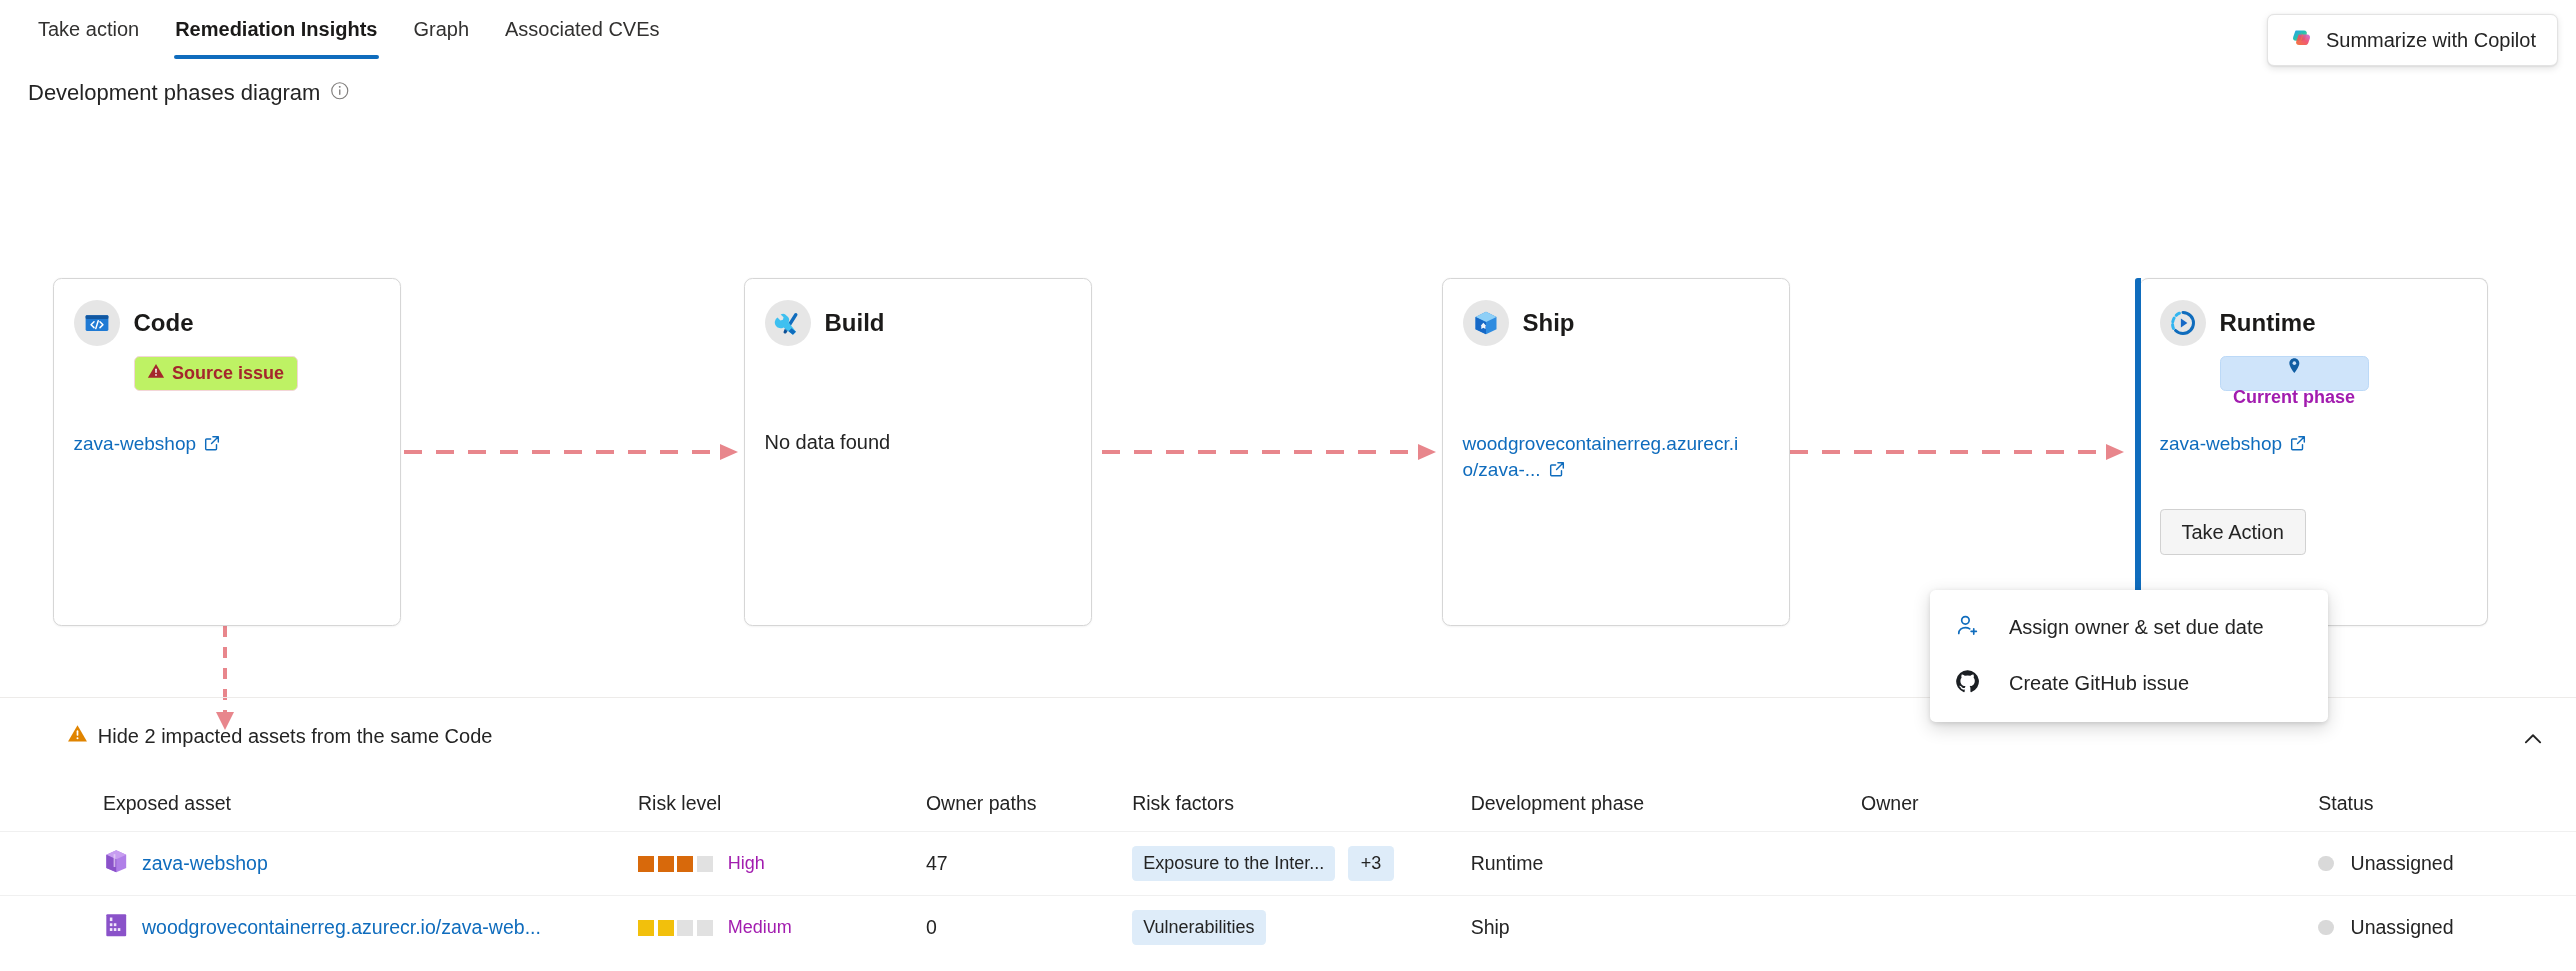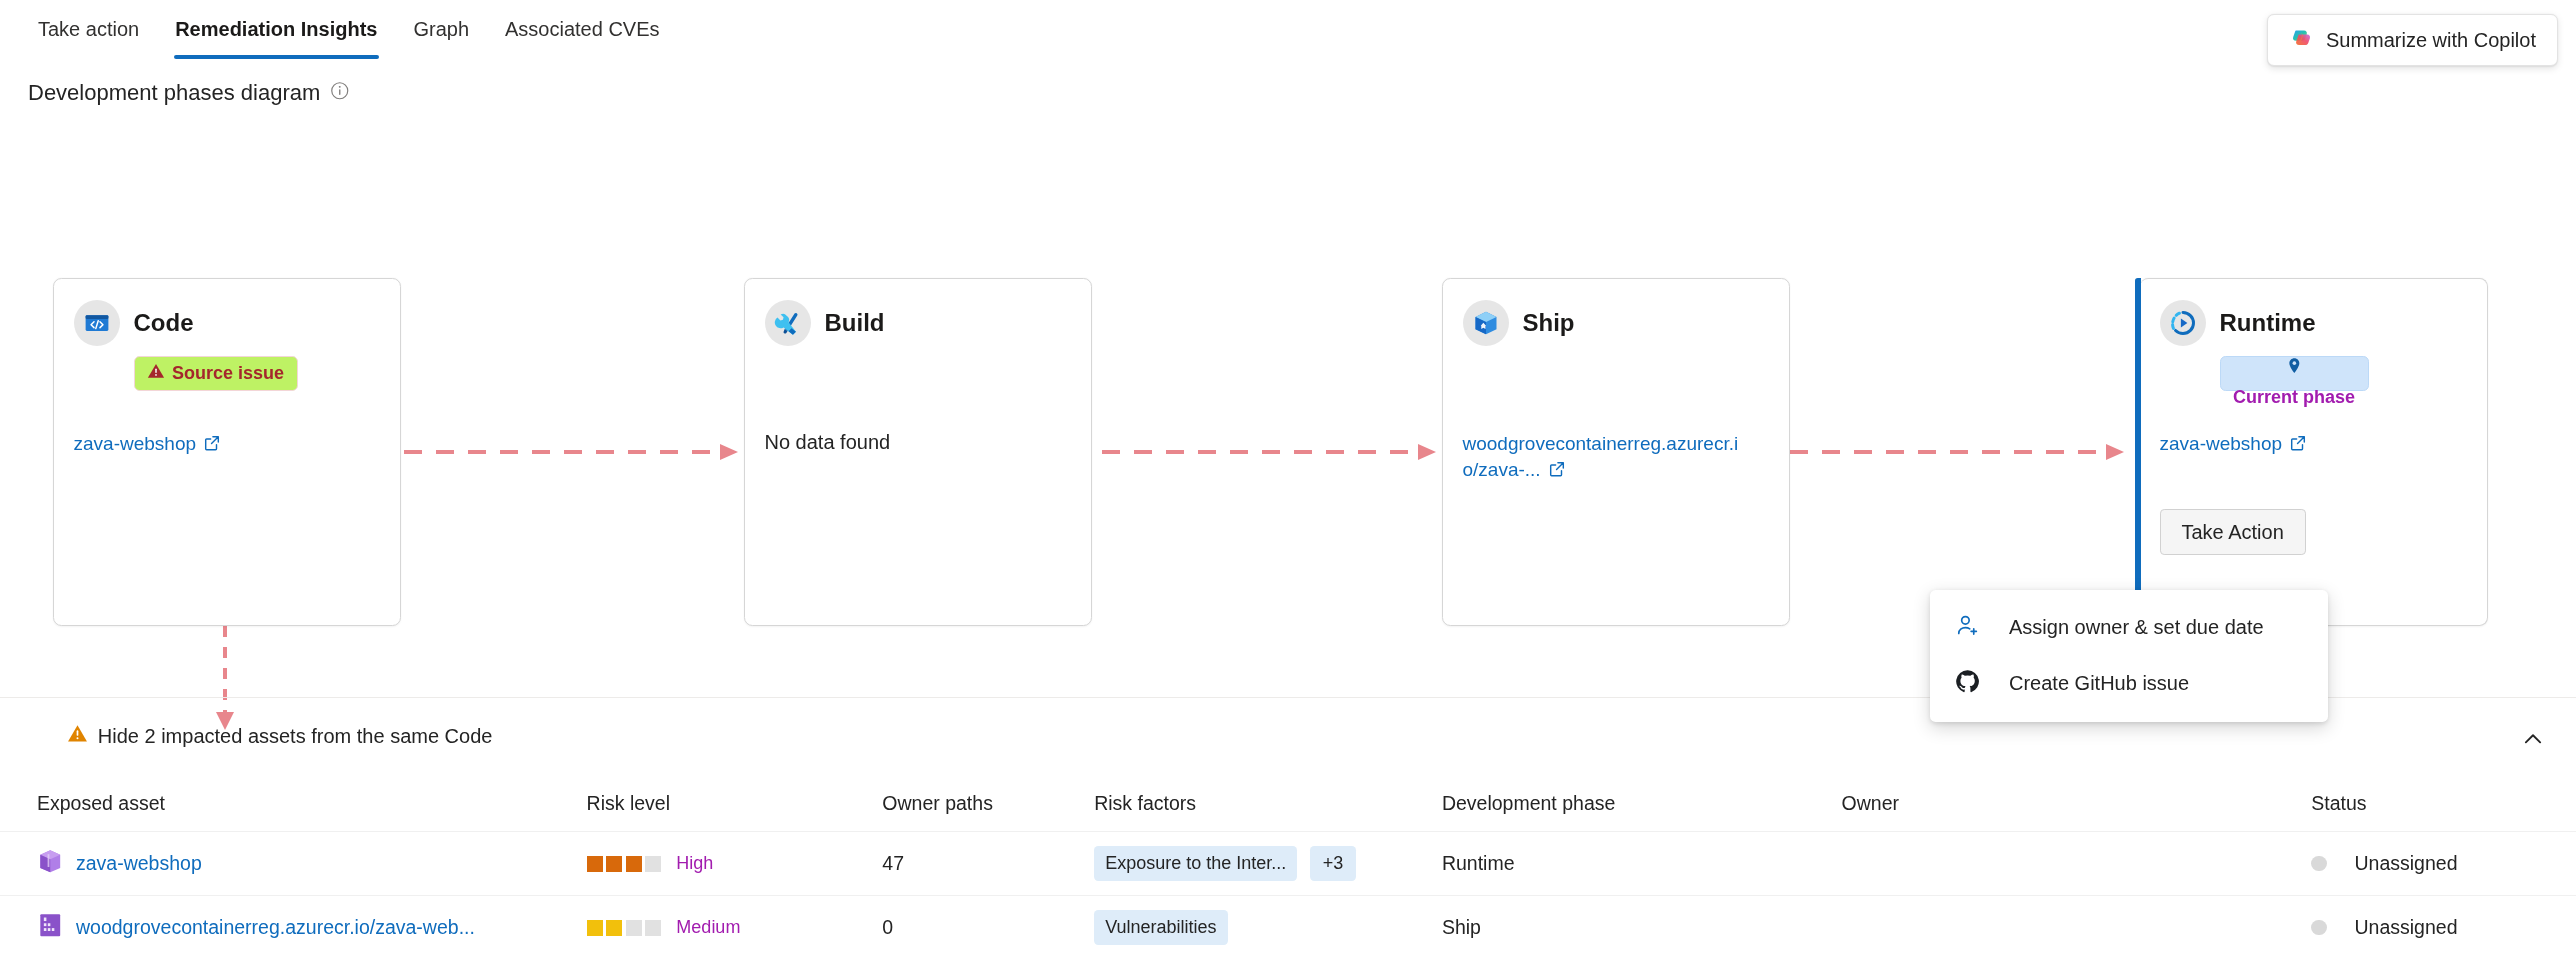--- a/index.html
+++ b/index.html
@@ -155,21 +155,21 @@
     position: absolute; right: 22px; top: 19.5px;
     width: 43px; height: 43px; display: flex; align-items: center;
     justify-content: center; cursor: pointer; background: none; border: none;
   }
   .chevron-btn svg { width: 22px; height: 22px; }
 
   
   .tbl { position: absolute; left: 0; top: 775px; width: 2576px; }
   .trow {
     position: relative; display: flex; align-items: center;
-    height: 64px; padding-left: 37px;
+    height: 64px; padding-left: 103px;
   }
   .trow.head { height: 56px; }
   .trow.body { border-top: 1.4px solid #f0f0f0; height: 64px; }
   .th { font-size: 19.5px; color: #242424; font-weight: 400; }
   .td { font-size: 19.5px; color: #242424; display: flex; align-items: center; }
 
   .c-asset  { width: 550px; }
   .c-risk   { width: 296px; }
   .c-paths  { width: 212px; }
   .c-factors{ width: 348px; }
@@ -193,21 +193,21 @@
   .chip {
     display: inline-flex; align-items: center; justify-content: center;
     height: 35px; padding: 0 11px; border-radius: 4.2px;
     background: #deecf9; color: #242424; font-size: 18px;
     white-space: nowrap; max-width: 209px; overflow: hidden;
     text-overflow: ellipsis; cursor: pointer;
   }
   .chip.more { padding: 0 12.5px; }
   .chips { display: flex; align-items: center; gap: 13px; }
 
-  .status-cell { display: flex; align-items: center; gap: 28px; }
+  .status-cell { display: flex; align-items: center; gap: 17px; }
   .dot { width: 15.3px; height: 15.3px; border-radius: 50%; background: #d9d9d9; flex: none; }
 </style>
 </head>
 <body>
 
 <div class="page">
 
   <div class="tabbar">
     <div class="tab">
         <span>Take action</span>

